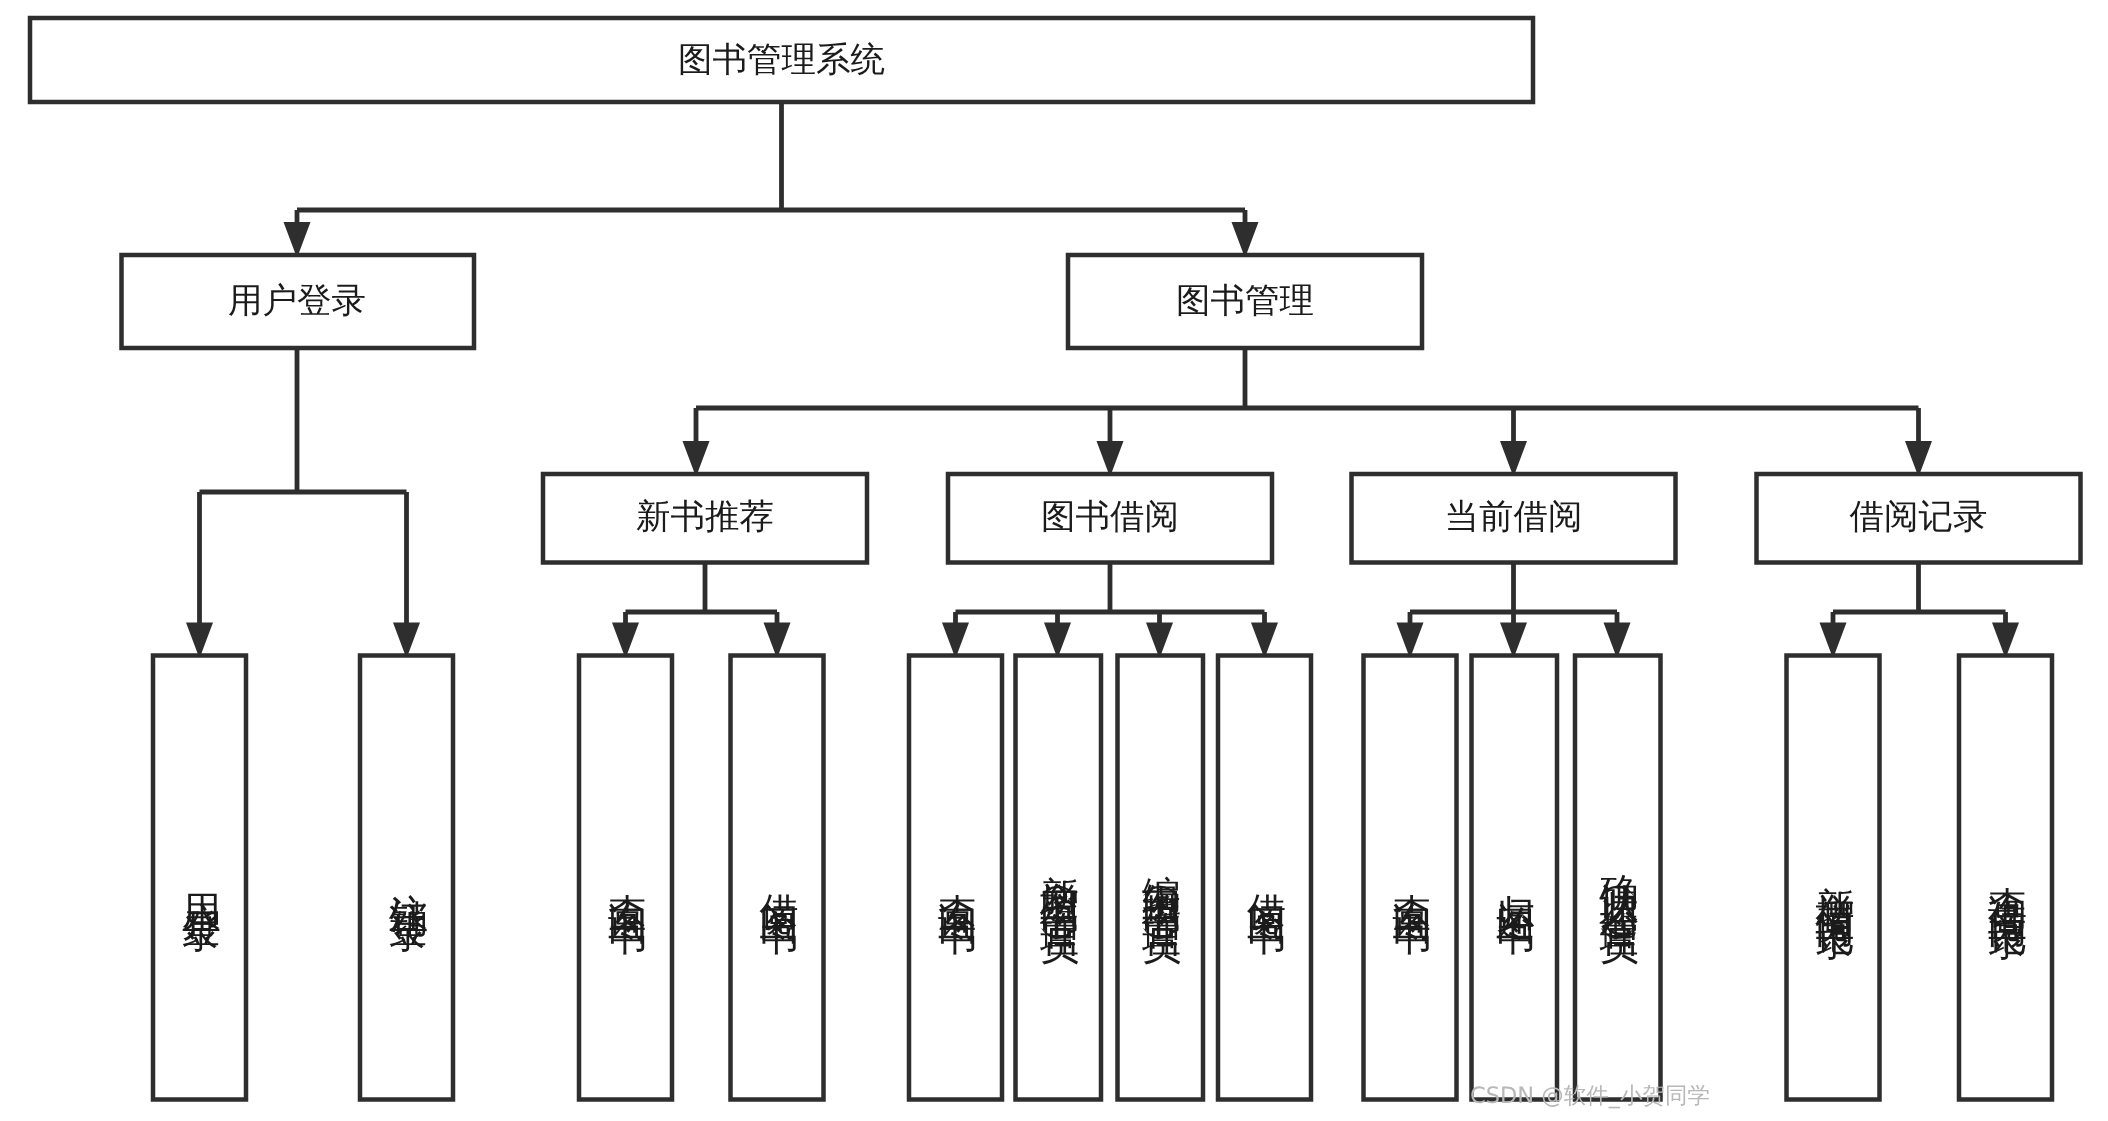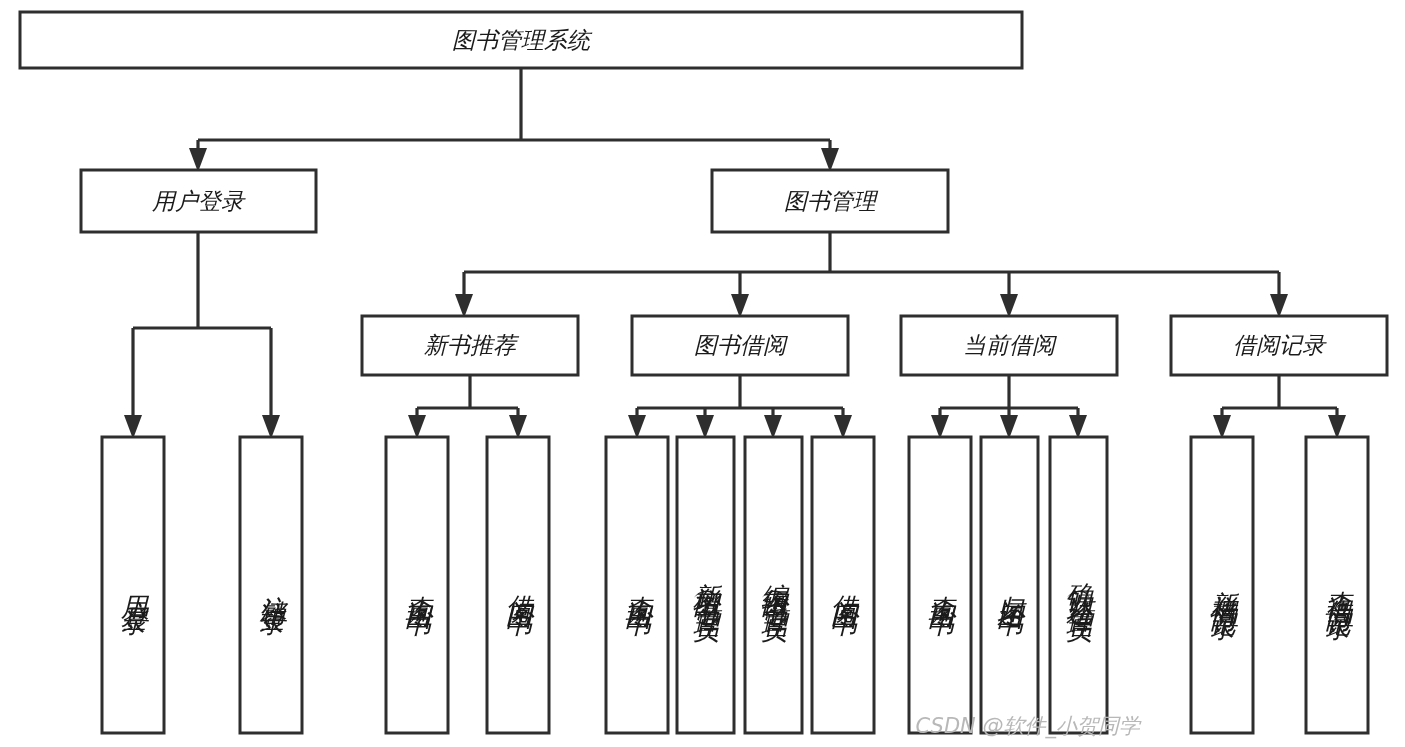--- a/index.html
+++ b/index.html
@@ -10,21 +10,20 @@
   body {
     width: 1405px;
     height: 747px;
     font-family: "DejaVu Sans", "Liberation Sans", sans-serif;
     overflow: hidden;
   }
   #diagram-root {
     position: relative;
     width: 1156px;
     height: 747px;
-    font-style: italic;
   }
   svg.canvas {
     position: absolute;
     top: 0;
     left: 0;
     width: 1405px;
     height: 747px;
   }
   .node-box {
     fill: #ffffff;
@@ -55,21 +54,21 @@
     text-orientation: upright;
     letter-spacing: 5px;
     dominant-baseline: middle;
     text-anchor: middle;
   }
   .watermark {
     position: absolute;
     right: 16px;
     bottom: 7px;
     font-family: "DejaVu Sans", "Liberation Sans", sans-serif;
-    font-size: 21px;
+    font-size: 15px;
     color: #b8b8b8;
     white-space: nowrap;
     pointer-events: none;
   }
 </style>
 </head>
 <body>
 
 <div id="diagram-root">
 

